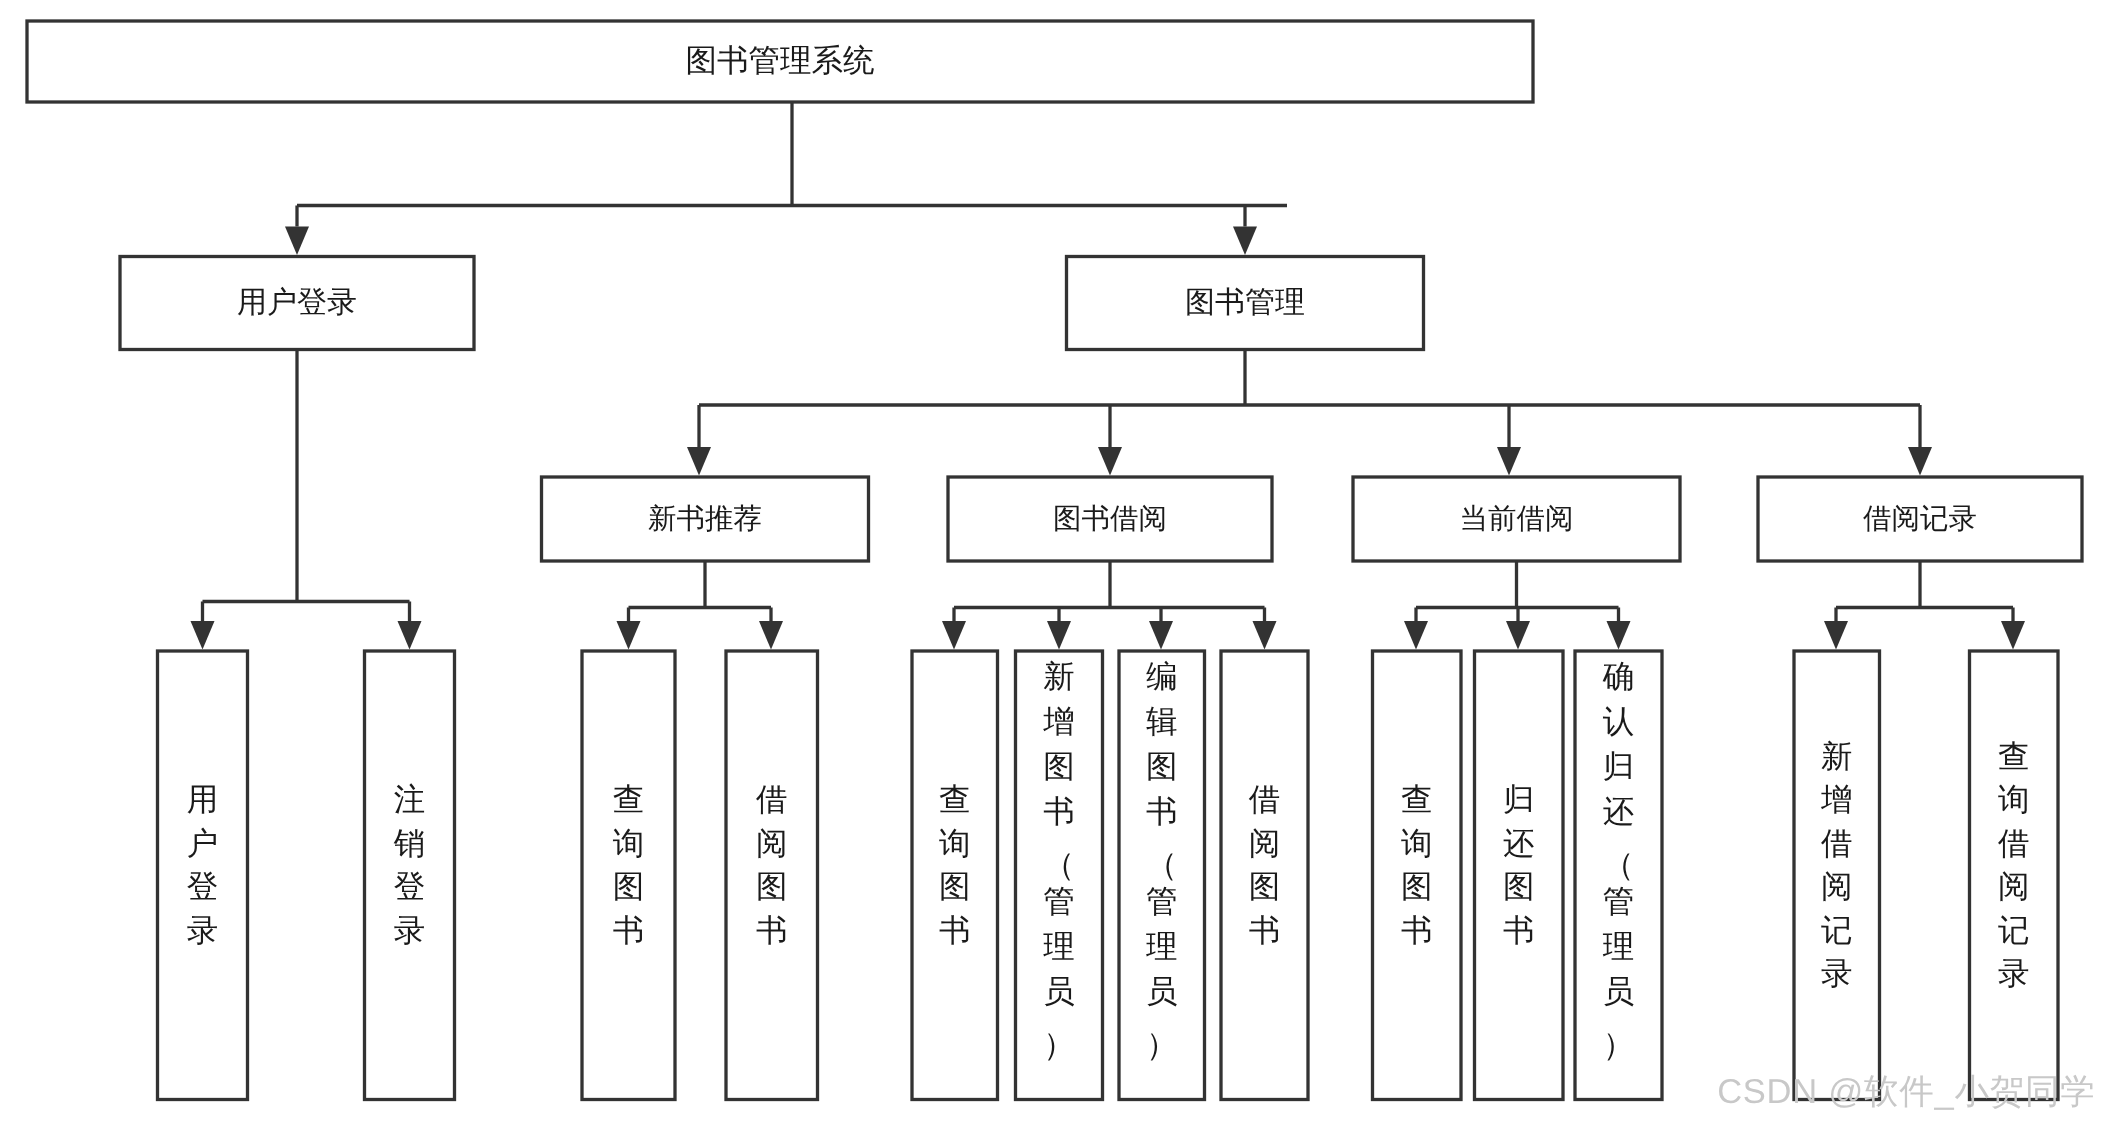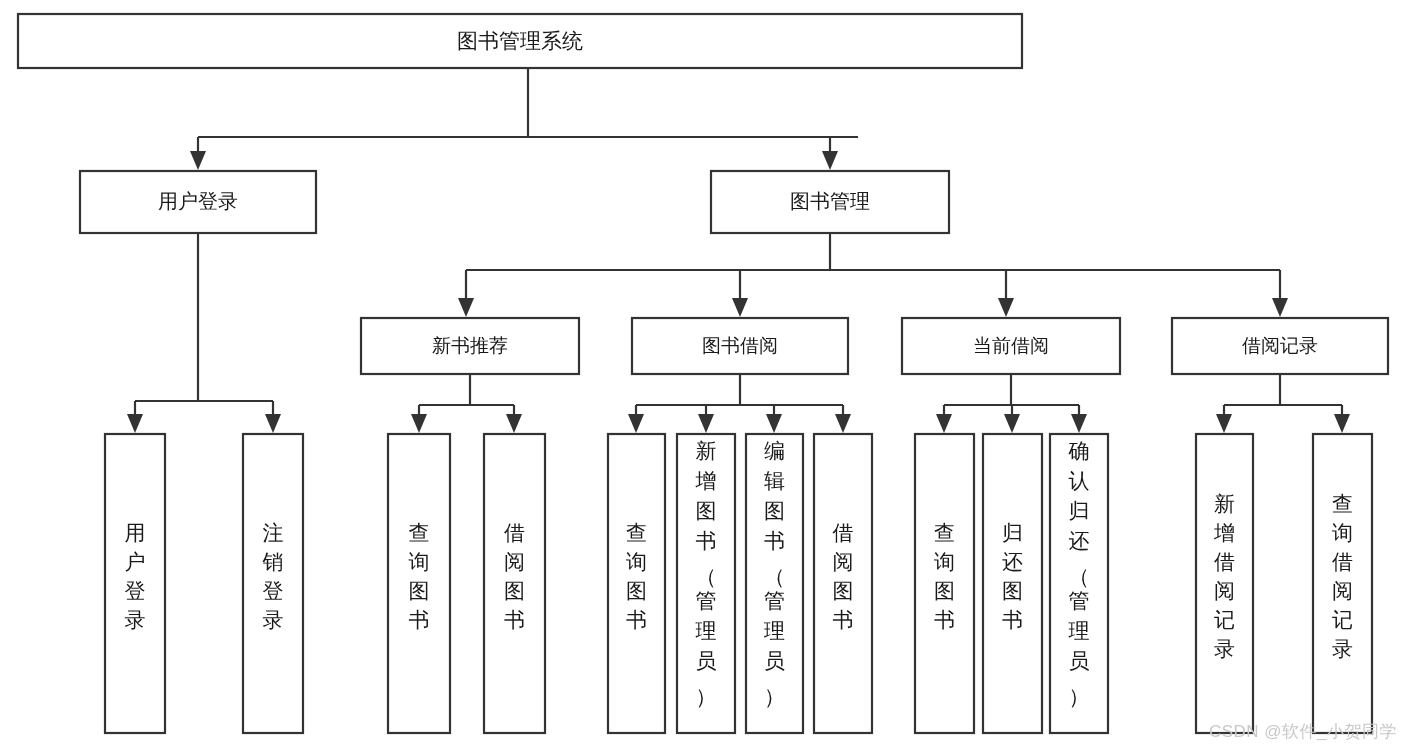--- a/index.html
+++ b/index.html
@@ -53,21 +53,21 @@
   }
   .arrow-head {
     fill: #333333;
     stroke: none;
   }
   #watermark {
     position: absolute;
     right: 8px;
     bottom: 4px;
     font-family: "Liberation Sans", "DejaVu Sans", sans-serif;
-    font-size: 17px;
+    font-size: 23px;
     color: #c8c8c8;
     white-space: nowrap;
     letter-spacing: 0.5px;
     pointer-events: none;
   }
 </style>
 </head>
 <body>
 
 <div id="diagram-root">

